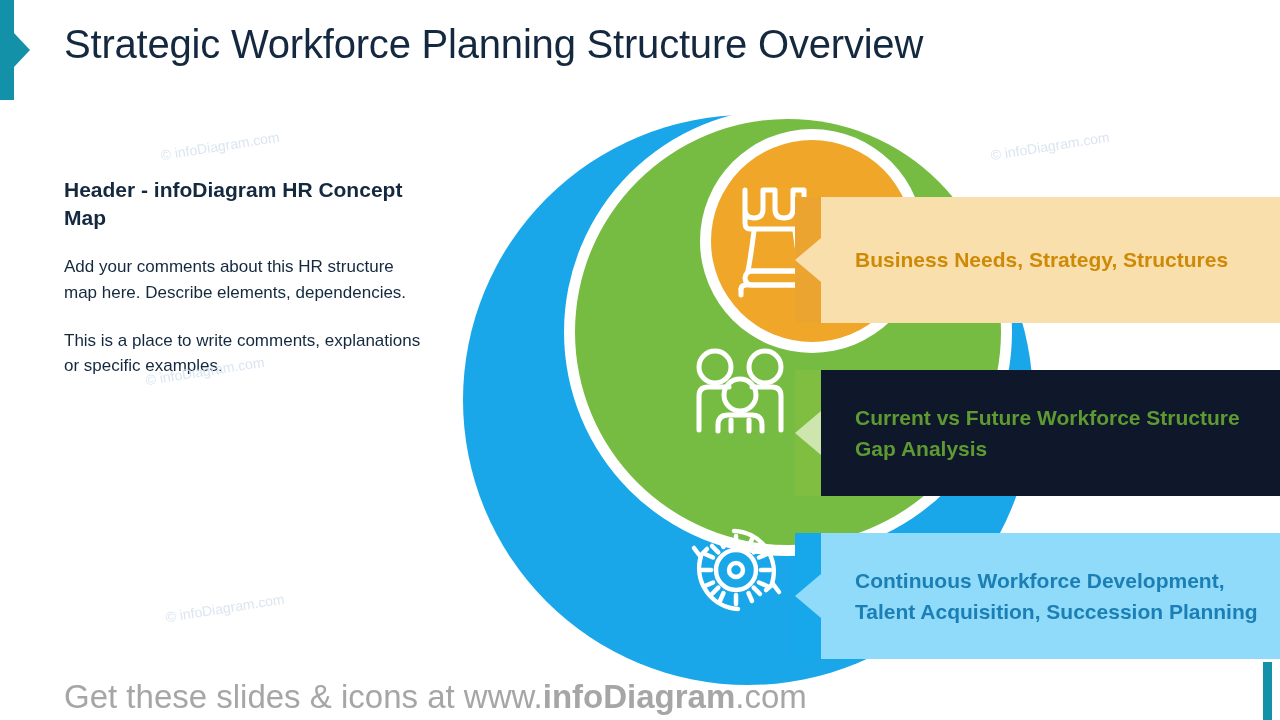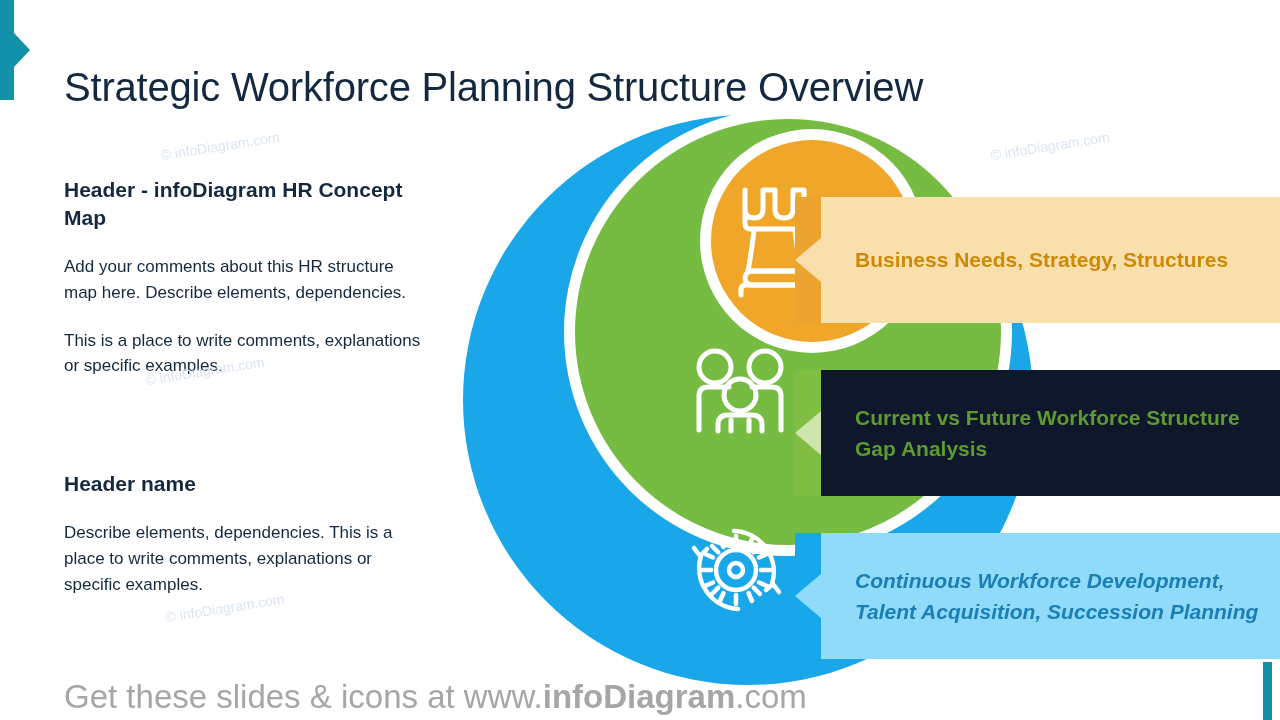--- a/index.html
+++ b/index.html
@@ -49,21 +49,20 @@
   
   .slide-title {
     position: absolute;
     left: 64px;
     top: 22px;
     font-size: 40px;
     font-weight: 400;
     color: #14293f;
     letter-spacing: -0.2px;
     white-space: nowrap;
-    margin-top: 43px;
   }
 
   
   .text-col {
     position: absolute;
     left: 64px;
     top: 176px;
     width: 360px;
   }
   .blk-head {
@@ -247,34 +246,30 @@
     <div class="callout-notch" style="left:0; top:41px; border-top:22px solid transparent; border-bottom:22px solid transparent; border-right:26px solid #CDE6AE;"></div>
     <div class="callout-body" style="left:26px; width:459px; background:#0f172a;justify-content:center;">
       <div class="callout-label" style="color:#5E9A32;">Current vs Future Workforce Structure Gap Analysis</div>
     </div>
   </div>
 
   <div class="callout" style="left:795px; top:533px; width:485px; height:126px;">
     <div class="callout-tab" style="left:0; background:#17A8EB;"></div>
     <div class="callout-notch" style="left:0; top:41px; border-top:22px solid transparent; border-bottom:22px solid transparent; border-right:26px solid #8FDBF9;"></div>
     <div class="callout-body" style="left:26px; width:459px; background:#8FDBF9;">
-      <div class="callout-label" style="color:#1B7FB5;font-style:italic;">Continuous Workforce Development, Talent Acquisition, Succession Planning</div>
+      <div class="callout-label" style="color:#1B7FB5;">Continuous Workforce Development, Talent Acquisition, Succession Planning</div>
     </div>
   </div>
 
   <div class="text-col">
     <div class="blk-head">Header - infoDiagram HR Concept Map</div>
     <div class="blk-para">Add your comments about this HR structure map here. Describe elements, dependencies.</div>
     <div class="blk-para">This is a place to write comments, explanations or specific examples.</div>
   </div>
 
-  <div class="text-col-2">
-    <div class="blk-head">Header name</div>
-    <div class="blk-para">Describe elements, dependencies. This is a place to write comments, explanations or specific examples.</div>
-  </div>
 
   <div class="wm" style="left:160px; top:138px;">© infoDiagram.com</div>
   <div class="wm" style="left:990px; top:138px;">© infoDiagram.com</div>
   <div class="wm" style="left:145px; top:363px;">© infoDiagram.com</div>
   <div class="wm" style="left:165px; top:600px;">© infoDiagram.com</div>
 
   <div class="footer"><span>Get these slides &amp; icons at www.</span><b>infoDiagram</b><span>.com</span></div>
 
   <div class="corner-mark"></div>
 </div>

